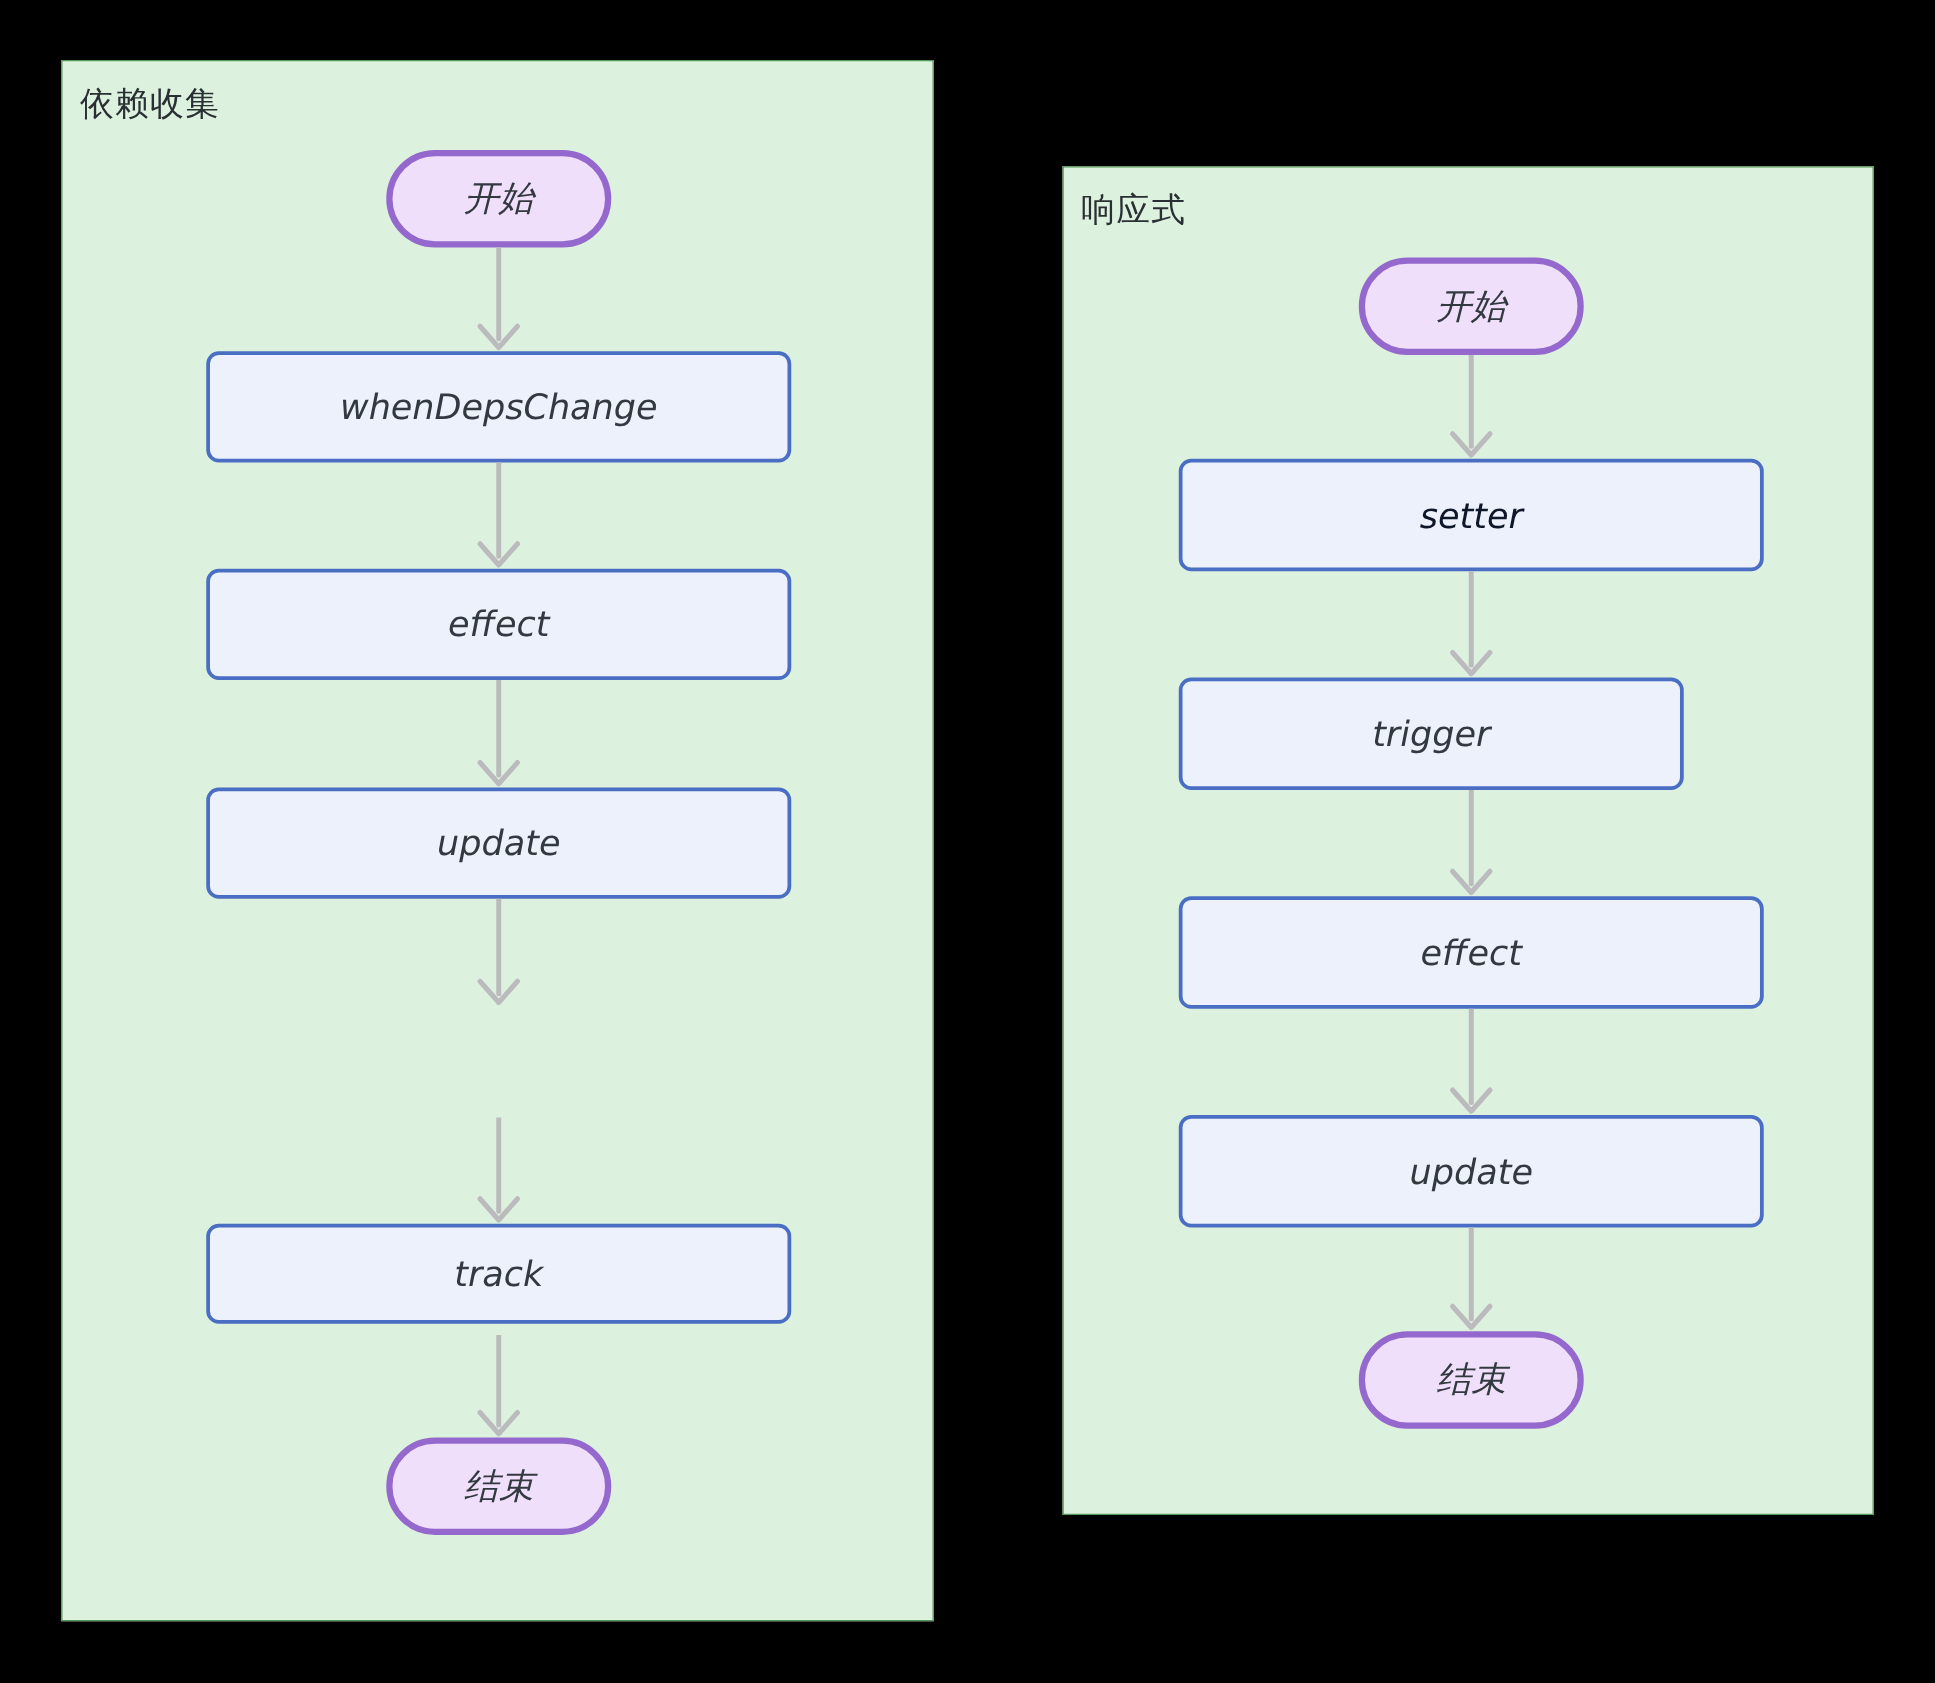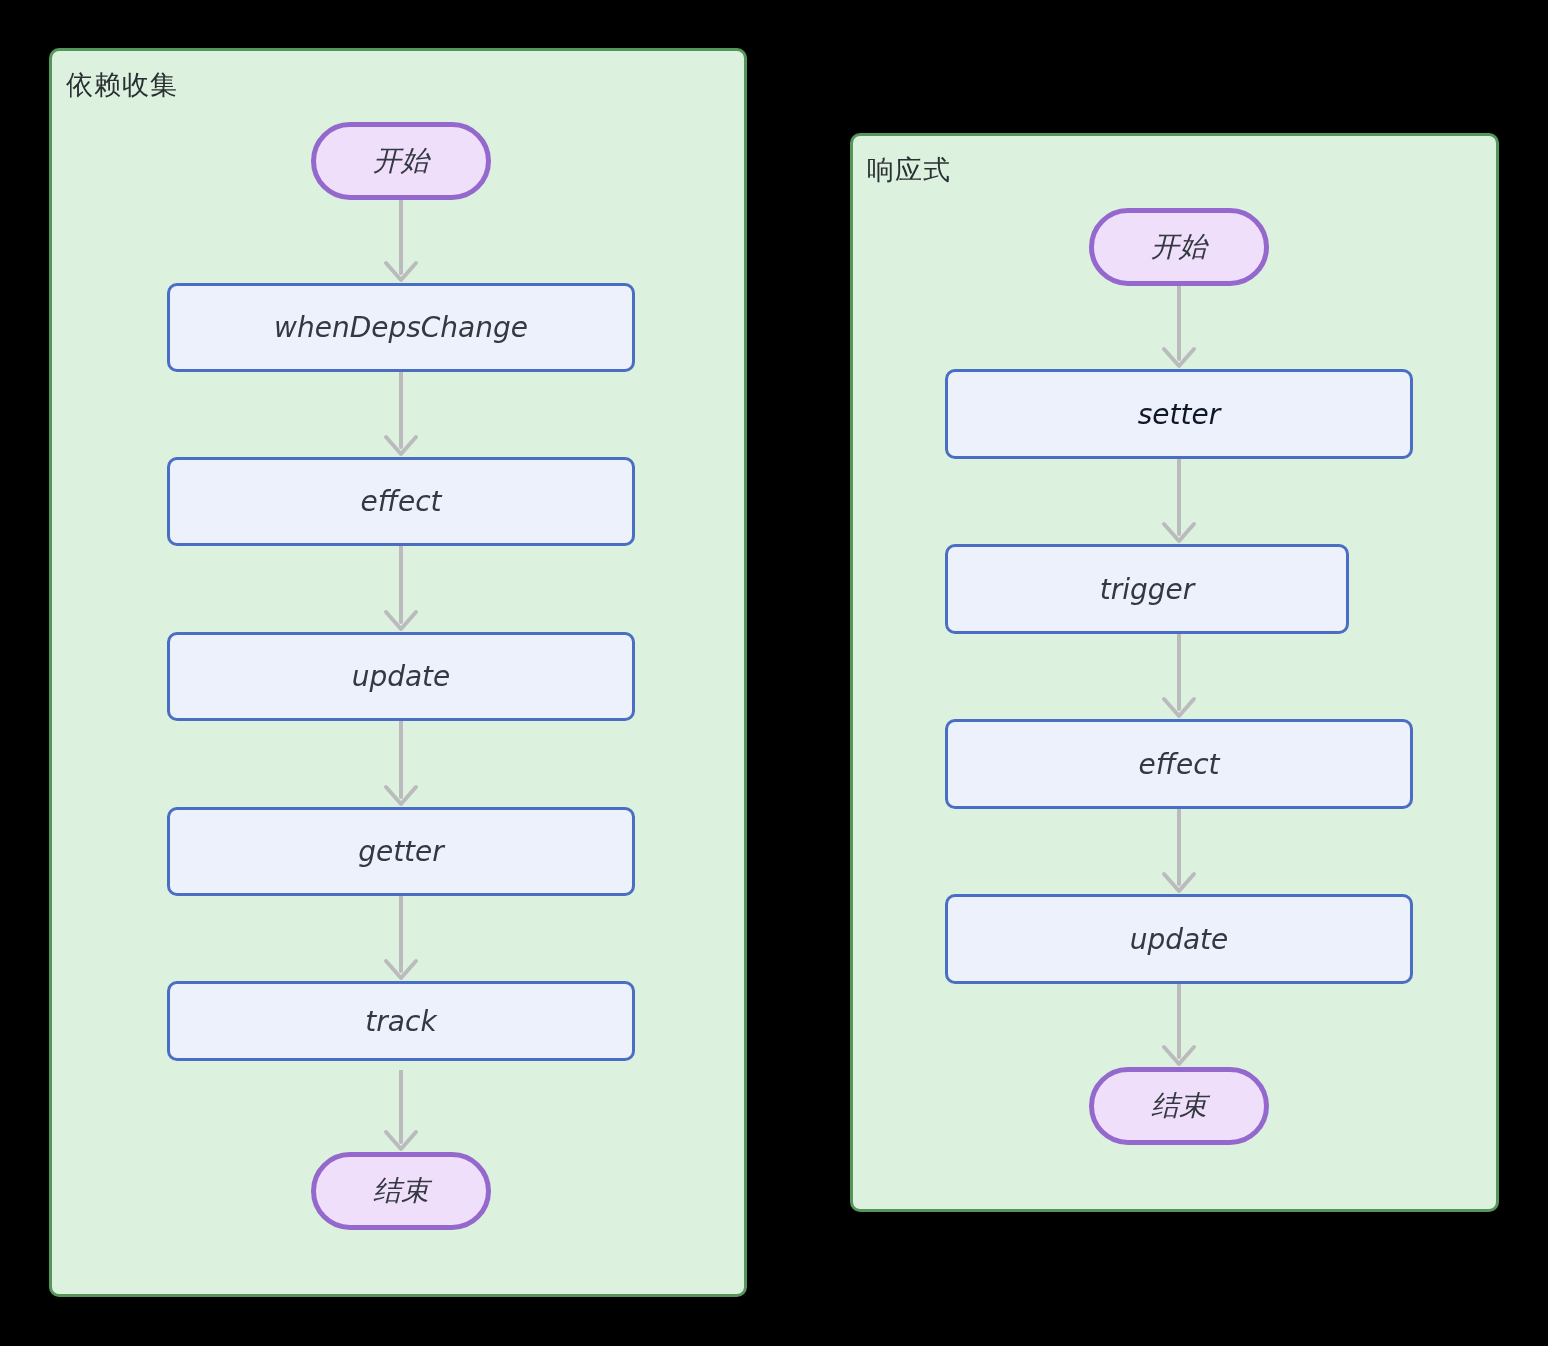--- a/index.html
+++ b/index.html
@@ -10,22 +10,22 @@
   body {
     position: relative;
     width: 1548px;
     height: 1346px;
     overflow: hidden;
     font-family: "DejaVu Sans", "Liberation Sans", sans-serif;
   }
   .panel {
     position: absolute;
     box-sizing: border-box;
-    border: 3px solid #14532d;
-    border-radius: 10px;
+    border: 1px solid #14532d;
+    border-radius: 0;
     background: #ddf2de;
   }
   #panel-0 { left: 49px;  top: 48px;  width: 698px; height: 1249px; }
   #panel-1 { left: 850px; top: 133px; width: 649px; height: 1079px; }
   .panel-title {
     position: absolute;
     left: 14px;
     top: 16px;
     font-size: 27px;
     font-weight: 400;
@@ -65,23 +65,20 @@
       <span>开始</span>
     </div>
     <div class="node" style="background: rgb(237, 241, 251); border-color: rgb(74, 110, 196); left: 115px; top: 232px; width: 468px; height: 89px; color: rgb(51, 57, 64);">
       <span>whenDepsChange</span>
     </div>
     <div class="node" style="background: rgb(237, 241, 251); border-color: rgb(74, 110, 196); left: 115px; top: 406px; width: 468px; height: 89px; color: rgb(51, 57, 64);">
       <span>effect</span>
     </div>
     <div class="node" style="background: rgb(237, 241, 251); border-color: rgb(74, 110, 196); left: 115px; top: 581px; width: 468px; height: 89px; color: rgb(51, 57, 64);">
       <span>update</span>
-    </div>
-    <div class="node" style="background: rgb(237, 241, 251); border-color: rgb(74, 110, 196); left: 115px; top: 756px; width: 468px; height: 89px; color: rgb(51, 57, 64);">
-      <span>getter</span>
     </div>
     <div class="node" style="background: rgb(237, 241, 251); border-color: rgb(74, 110, 196); left: 115px; top: 930px; width: 468px; height: 80px; color: rgb(51, 57, 64);">
       <span>track</span>
     </div>
     <div class="node stadium" style="background: rgb(240, 223, 250); border-color: rgb(148, 104, 205); left: 259px; top: 1101px; width: 180px; height: 78px; color: rgb(51, 57, 64);">
       <span>结束</span>
     </div>
     <svg class="arrow" width="40" height="83" viewBox="0 0 40 83" style="left: 329px; top: 149px;">
       <line x1="20" y1="0" x2="20" y2="73" stroke="#bbbbbe" stroke-width="4" fill="none" stroke-linecap="round" stroke-linejoin="round"></line>
       <polyline points="5,63 20,80 35,63" stroke="#bbbbbe" stroke-width="4" fill="none" stroke-linecap="round" stroke-linejoin="round"></polyline>

